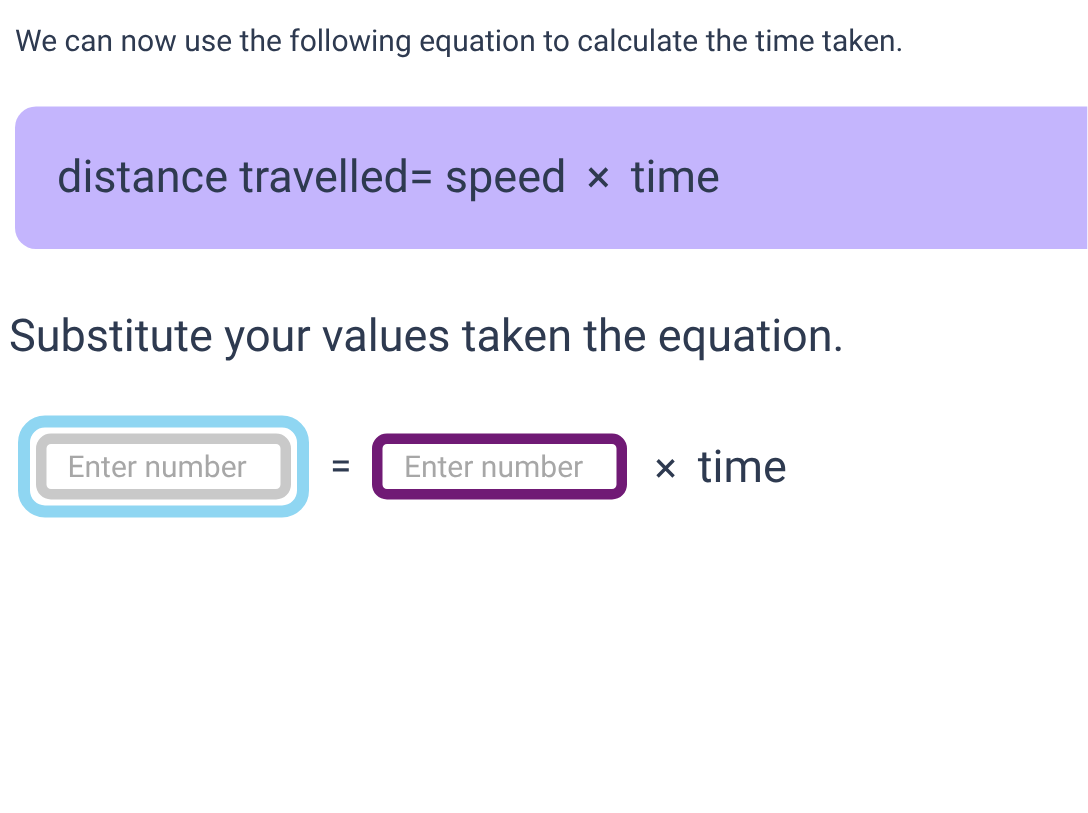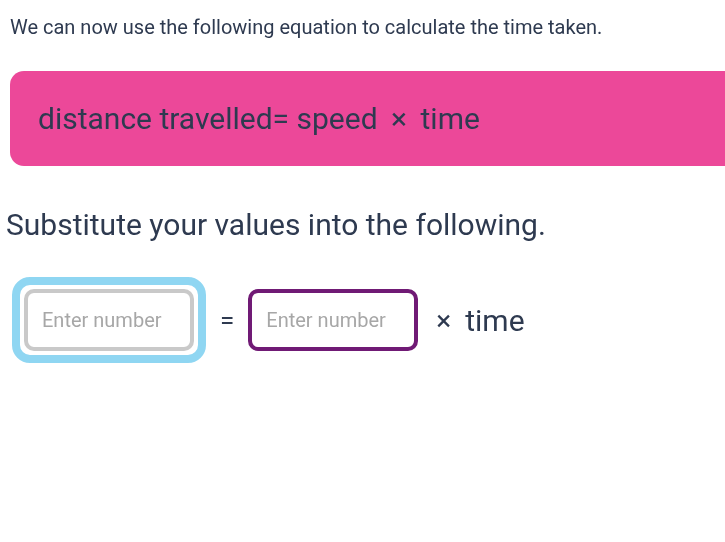--- a/index.html
+++ b/index.html
@@ -19,21 +19,21 @@
     padding: 12px 10px 0 10px;
   }
   .intro {
     font-size: 20px;
     line-height: 1.55;
     color: #2e3a50;
     font-weight: 400;
     margin-bottom: 28px;
   }
   .equation-box {
-    background: #ec4899;
+    background: #c4b5fd;
     border-radius: 14px;
     padding: 30px 28px;
     margin-bottom: 36px;
     margin-right: -10px; 
     border-top-right-radius: 0;
     border-bottom-right-radius: 0;
   }
   .equation-text {
     font-size: 30px;
     color: #2e3a50;
@@ -60,22 +60,22 @@
     padding-left: 2px;
   }
   .input-wrap {
     position: relative;
     display: inline-flex;
     align-items: center;
     justify-content: center;
   }
   .num-input {
     width: 170px;
-    height: 62px;
-    border: 4px solid #701a75;
+    height: 44px;
+    border: 7px solid #701a75;
     border-radius: 10px;
     background: #ffffff;
     font-size: 20px;
     color: #2e3a50;
     padding: 0 14px;
     outline: none;
     font-family: inherit;
   }
   .num-input::placeholder {
     color: #a7a7a7;
@@ -114,21 +114,21 @@
 
   <div class="equation-box">
     <div class="equation-text">
       <span>distance travelled</span><span>=</span>
       <span>speed</span>
       <span class="times">×</span>
       <span>time</span>
     </div>
   </div>
 
-  <p class="substitute">Substitute your values into the following.</p>
+  <p class="substitute">Substitute your values taken the equation.</p>
 
   <div class="input-row">
     <div class="input-wrap focus-ring">
       <input type="text" class="num-input" placeholder="Enter number" style="">
     </div>
     <span class="eq-sign">=</span>
     <div class="input-wrap">
       <input type="text" class="num-input" placeholder="Enter number" style="">
     </div>
     <span class="times-sym">×</span>

